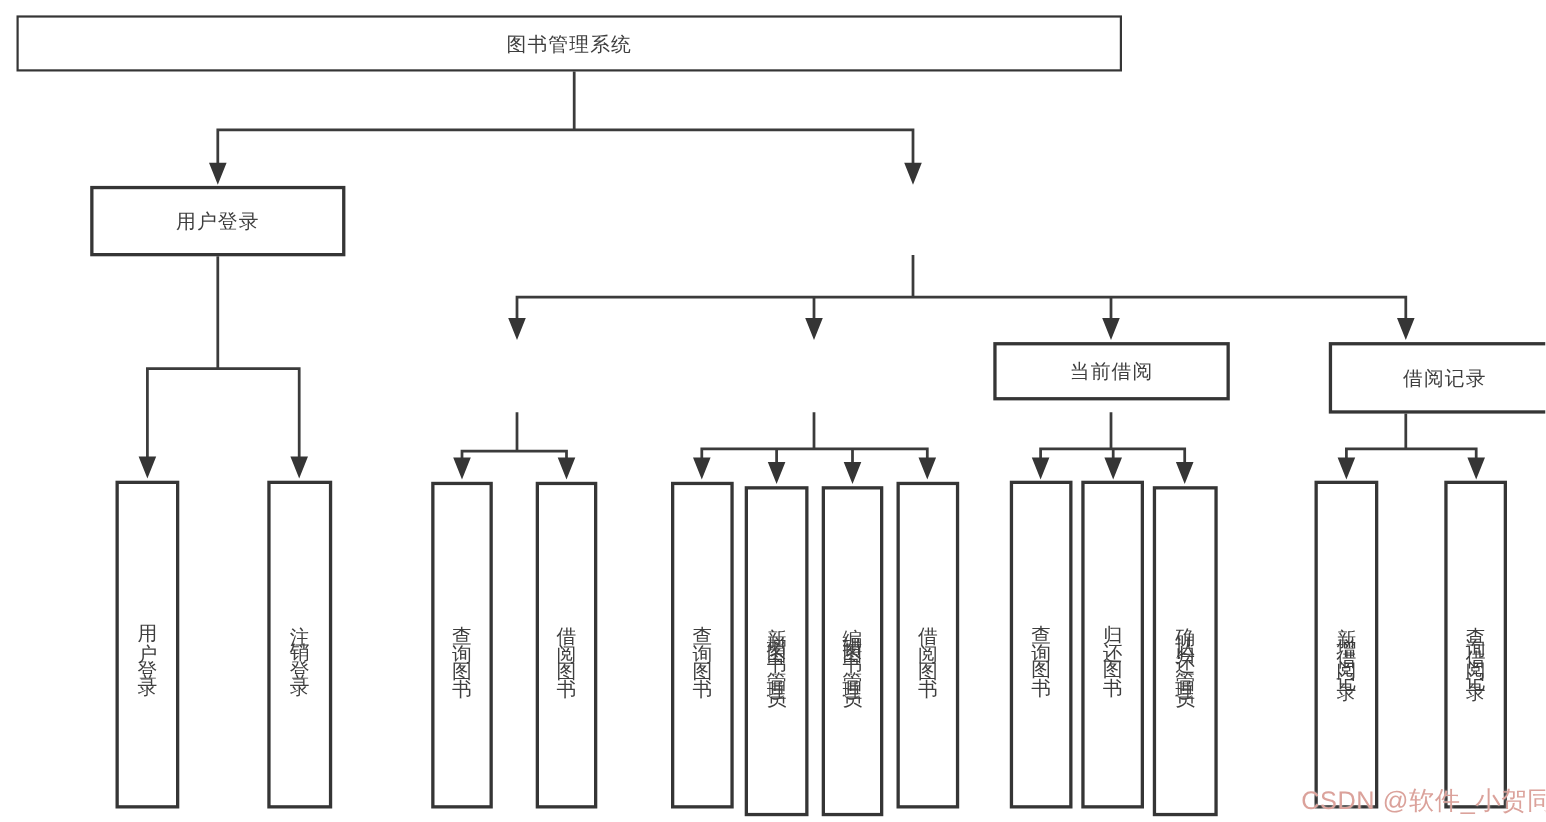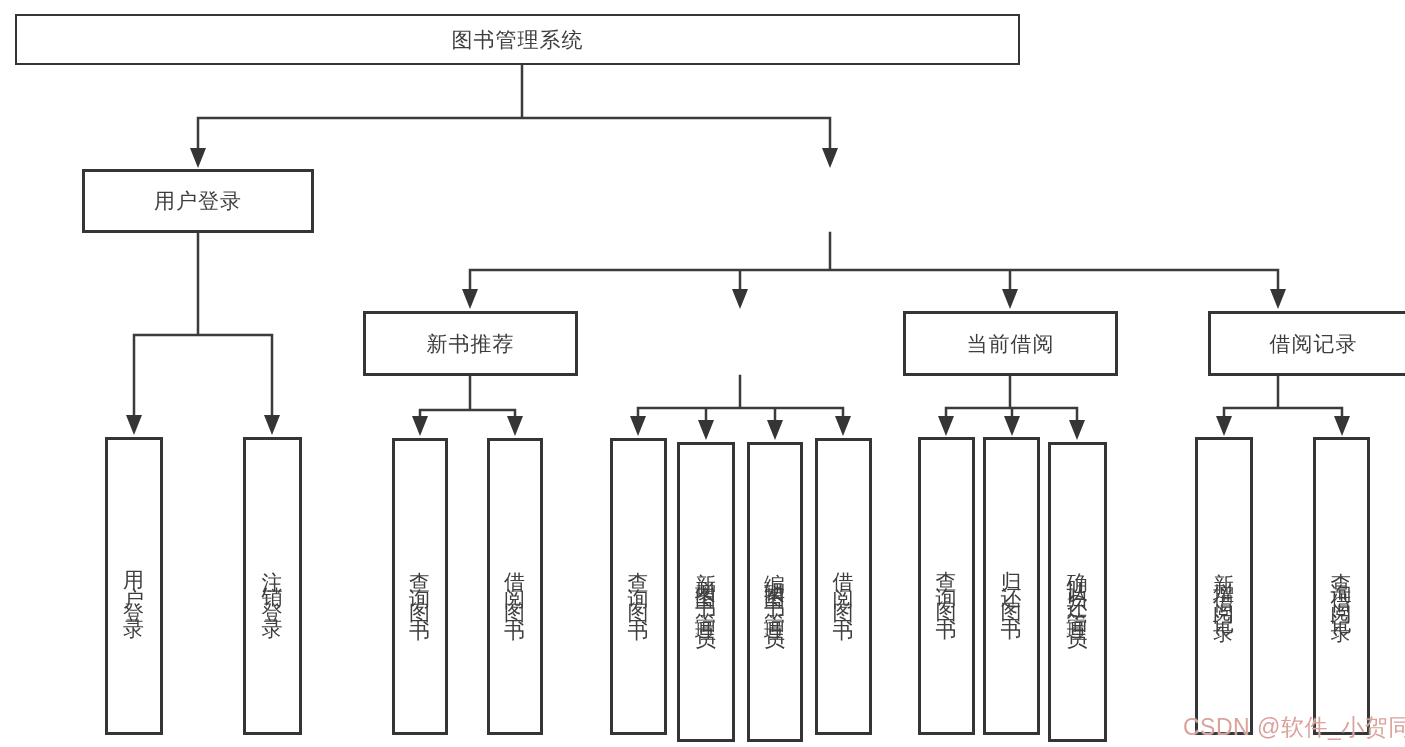--- a/index.html
+++ b/index.html
@@ -11,21 +11,21 @@
     overflow:hidden;
   }
   .connectors{position:absolute;left:0;top:0;width:1405px;height:747px;}
   .node{
     position:absolute;
     box-sizing:border-box;
     border:3px solid #353535;
     background:#ffffff;
     display:flex;align-items:center;justify-content:center;
     color:#3e3e3e;
-    font-size:21px;
+    font-size:18px;
   }
   .node.root{border-width:2px;}
   .node.h span{white-space:nowrap;letter-spacing:1px;}
   .node.v span{
     writing-mode:vertical-rl;
     text-orientation:mixed;
     white-space:nowrap;
     line-height:1;
   }
   .node.v.v4 span{letter-spacing:16px;}
@@ -104,24 +104,21 @@
   </svg>
 
   <div class="node h root" style="left:15px;top:14px;width:1005px;height:51px">
     <span>图书管理系统</span>
   </div>
 
   <div class="node h" style="left:82px;top:169px;width:232px;height:64px">
     <span>用户登录</span>
   </div>
 
-  <div class="node h" style="left:363px;top:311px;width:215px;height:65px">
-    <span>新书推荐</span>
-  </div>
-  <div class="node h" style="left:903px;top:311px;width:215px;height:65px">
+  <div class="node h" style="left:903px;top:311px;width:215px;height:53px">
     <span>当前借阅</span>
   </div>
   <div class="node h" style="left:1208px;top:311px;width:211px;height:65px">
     <span>借阅记录</span>
   </div>
 
   <div class="node v v4" style="left:105px;top:437px;width:58px;height:298px">
     <span>用户登录</span>
   </div>
   <div class="node v v4" style="left:243px;top:437px;width:59px;height:298px">

